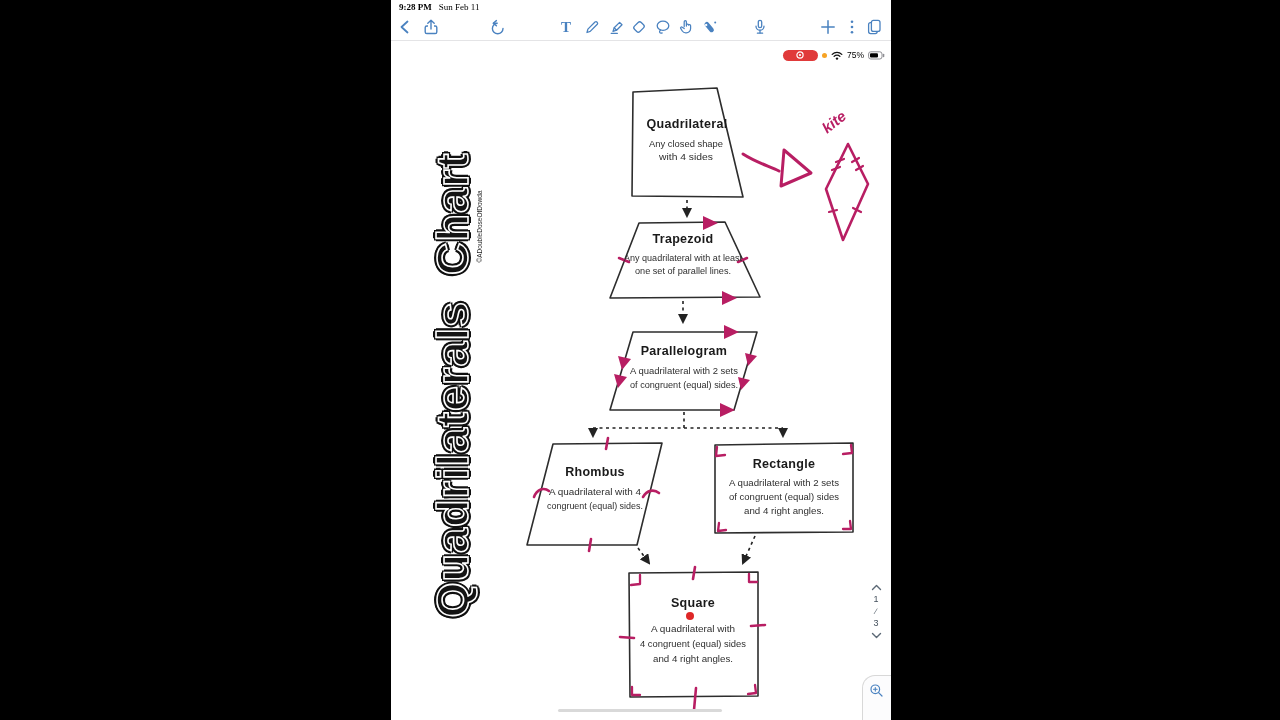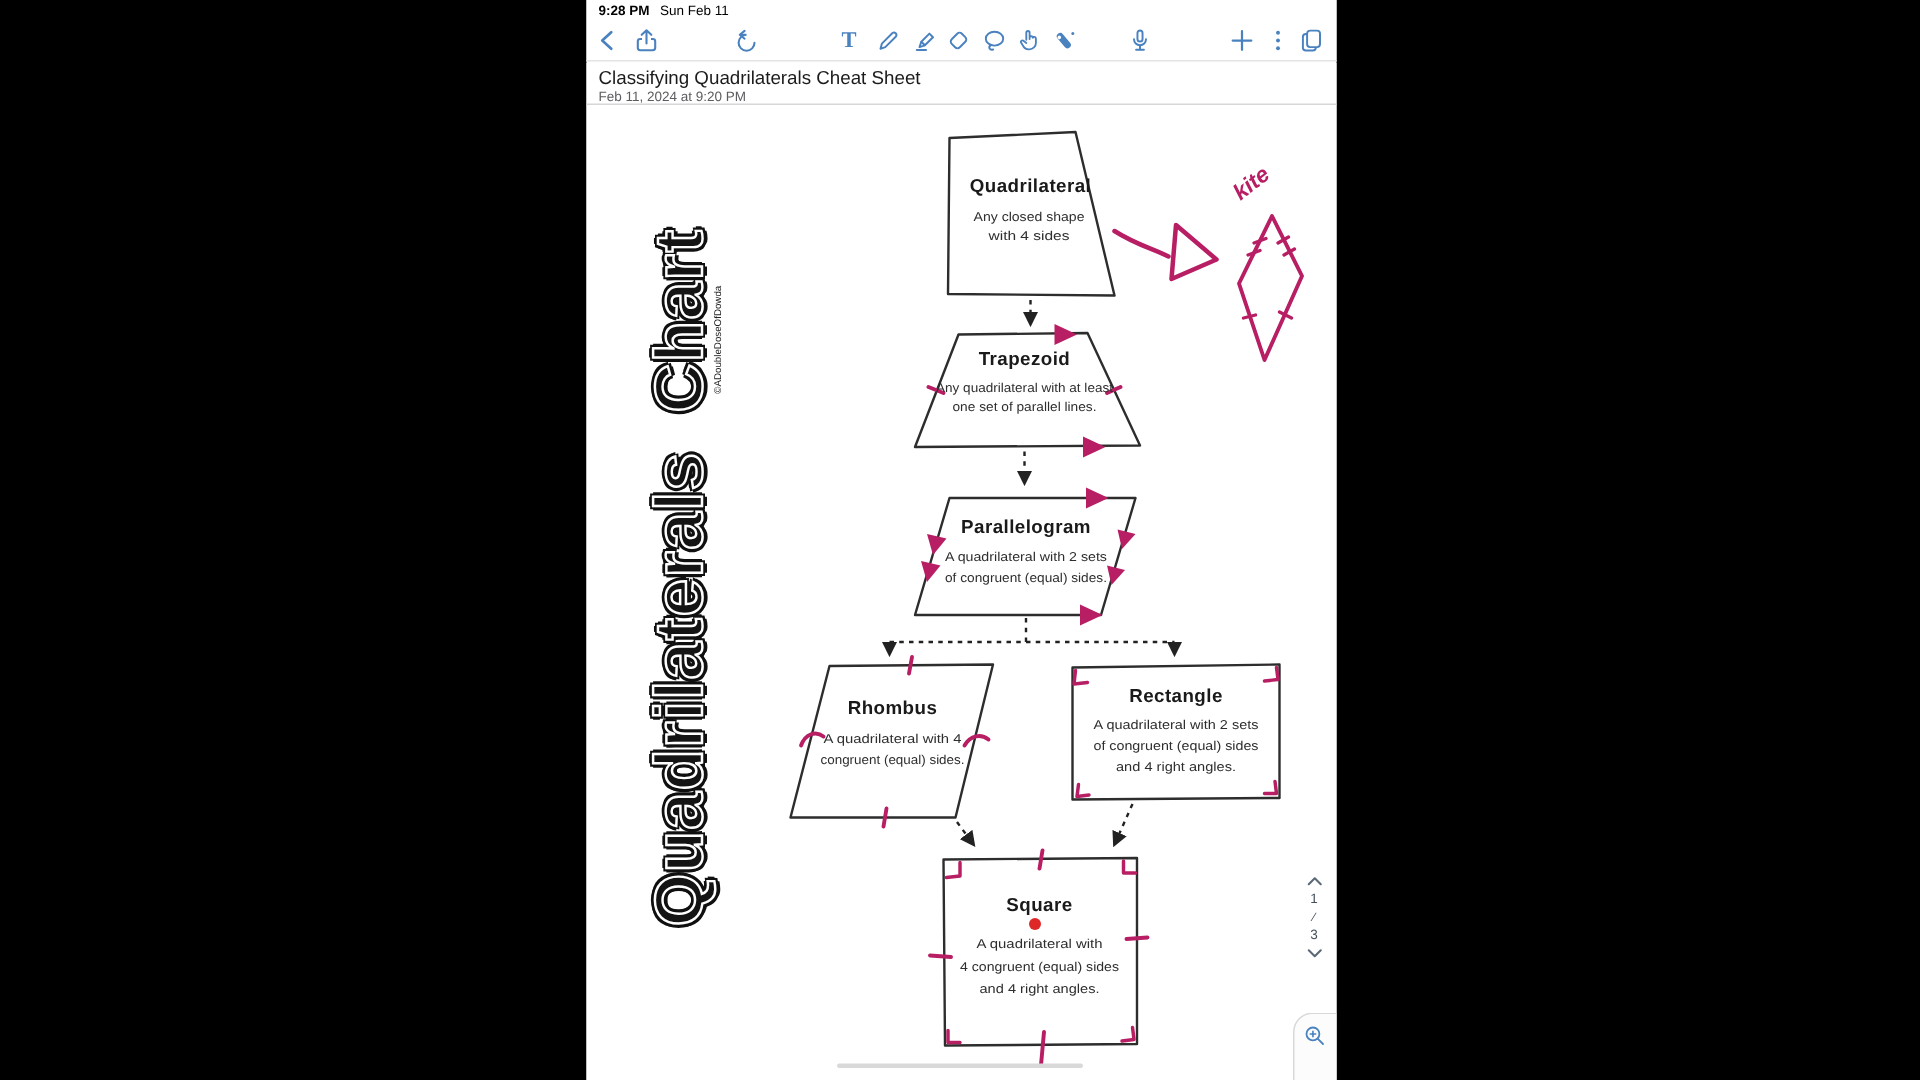--- a/index.html
+++ b/index.html
@@ -5,21 +5,21 @@
   * { margin:0; padding:0; box-sizing:border-box; }
   html,body { width:1280px; height:720px; background:#000; overflow:hidden;
               font-family:"Liberation Sans", sans-serif; }
   .stage { position:relative; width:1280px; height:720px; background:#000; }
 
   
   .app { position:absolute; left:391px; top:0; width:500px; height:720px; background:#fff; }
 
   
   .status-bar { position:absolute; top:0; left:0; right:0; height:14px; background:#fff; }
-  .sb-left { position:absolute; left:8px; top:2px; font-size:9px; color:#000; }
+  .sb-left { position:absolute; left:8px; top:2px; font-size:9px; color:#000;font-family:Liberation Serif, serif; }
   .sb-time { font-weight:700; }
   .sb-date { margin-left:7px; font-weight:400; }
   .sb-right { position:absolute; right:6px; top:1px; height:12px; display:flex; align-items:center; gap:4px;margin-top:48px; }
   .rec-pill { width:35px; height:11px; background:#e03a3a; border-radius:6px;
               display:flex; align-items:center; justify-content:center; }
   .orange-dot { width:5px; height:5px; border-radius:50%; background:#f7a324; }
   .sb-batt-label { font-size:8.5px; color:#000; }
 
   
   .toolbar { position:absolute; top:14px; left:0; right:0; height:27px; background:#fff;
@@ -187,24 +187,20 @@
           </svg>
         </div>
       <div class="tbi" style="left:473px">
           <svg width="18" height="18" viewBox="0 0 18 18">
             <rect x="3.6" y="4.6" width="8.6" height="11" rx="2" fill="none" stroke="currentColor" stroke-width="1.3"></rect>
             <rect x="6.4" y="2.4" width="8.6" height="11" rx="2" fill="#fff" stroke="currentColor" stroke-width="1.3"></rect>
           </svg>
         </div>
     </div>
 
-    <div class="note-header">
-      <div class="nh-title">Classifying Quadrilaterals Cheat Sheet</div>
-      <div class="nh-date">Feb 11, 2024 at 9:20 PM</div>
-    </div>
 
     <div class="canvas">
 
       <svg class="diagram" width="500" height="650" viewBox="0 0 500 650">
         <defs>
           <marker id="ah" viewBox="0 0 10 10" refX="8" refY="5" markerWidth="6.5" markerHeight="6.5" orient="auto-start-reverse">
             <path d="M0,0 L10,5 L0,10 Z" fill="#222"></path>
           </marker>
         </defs>
 

